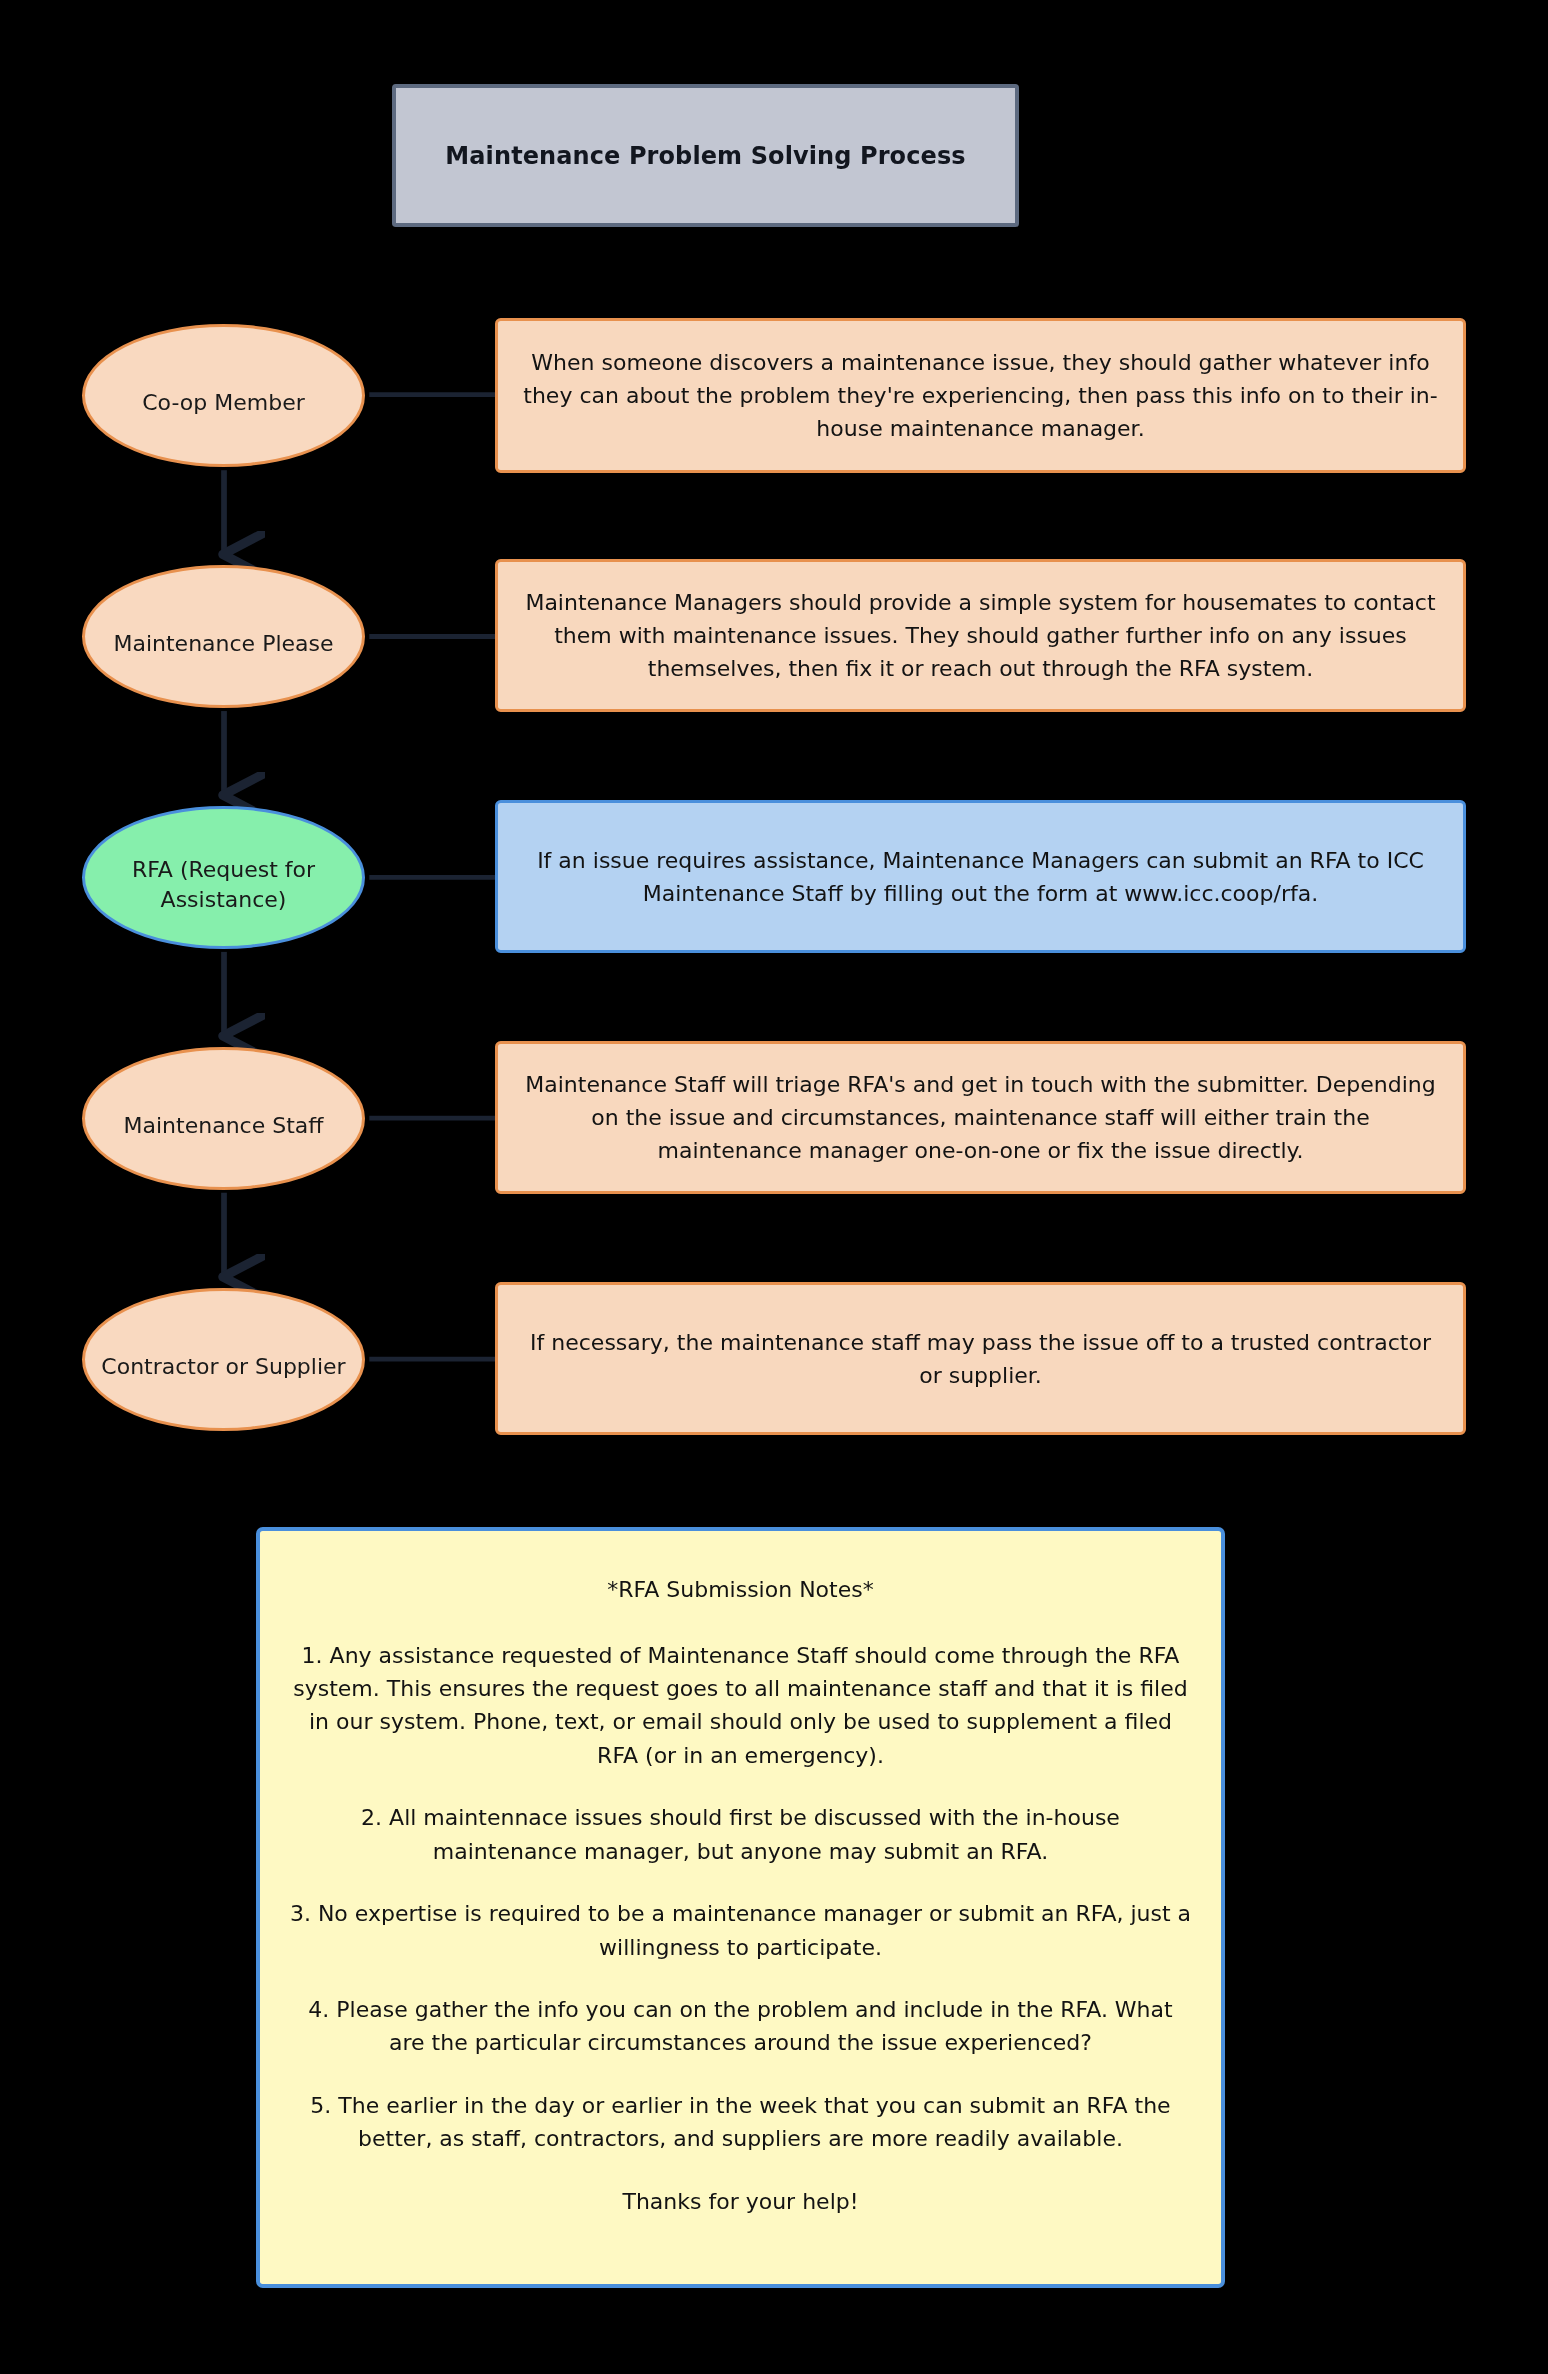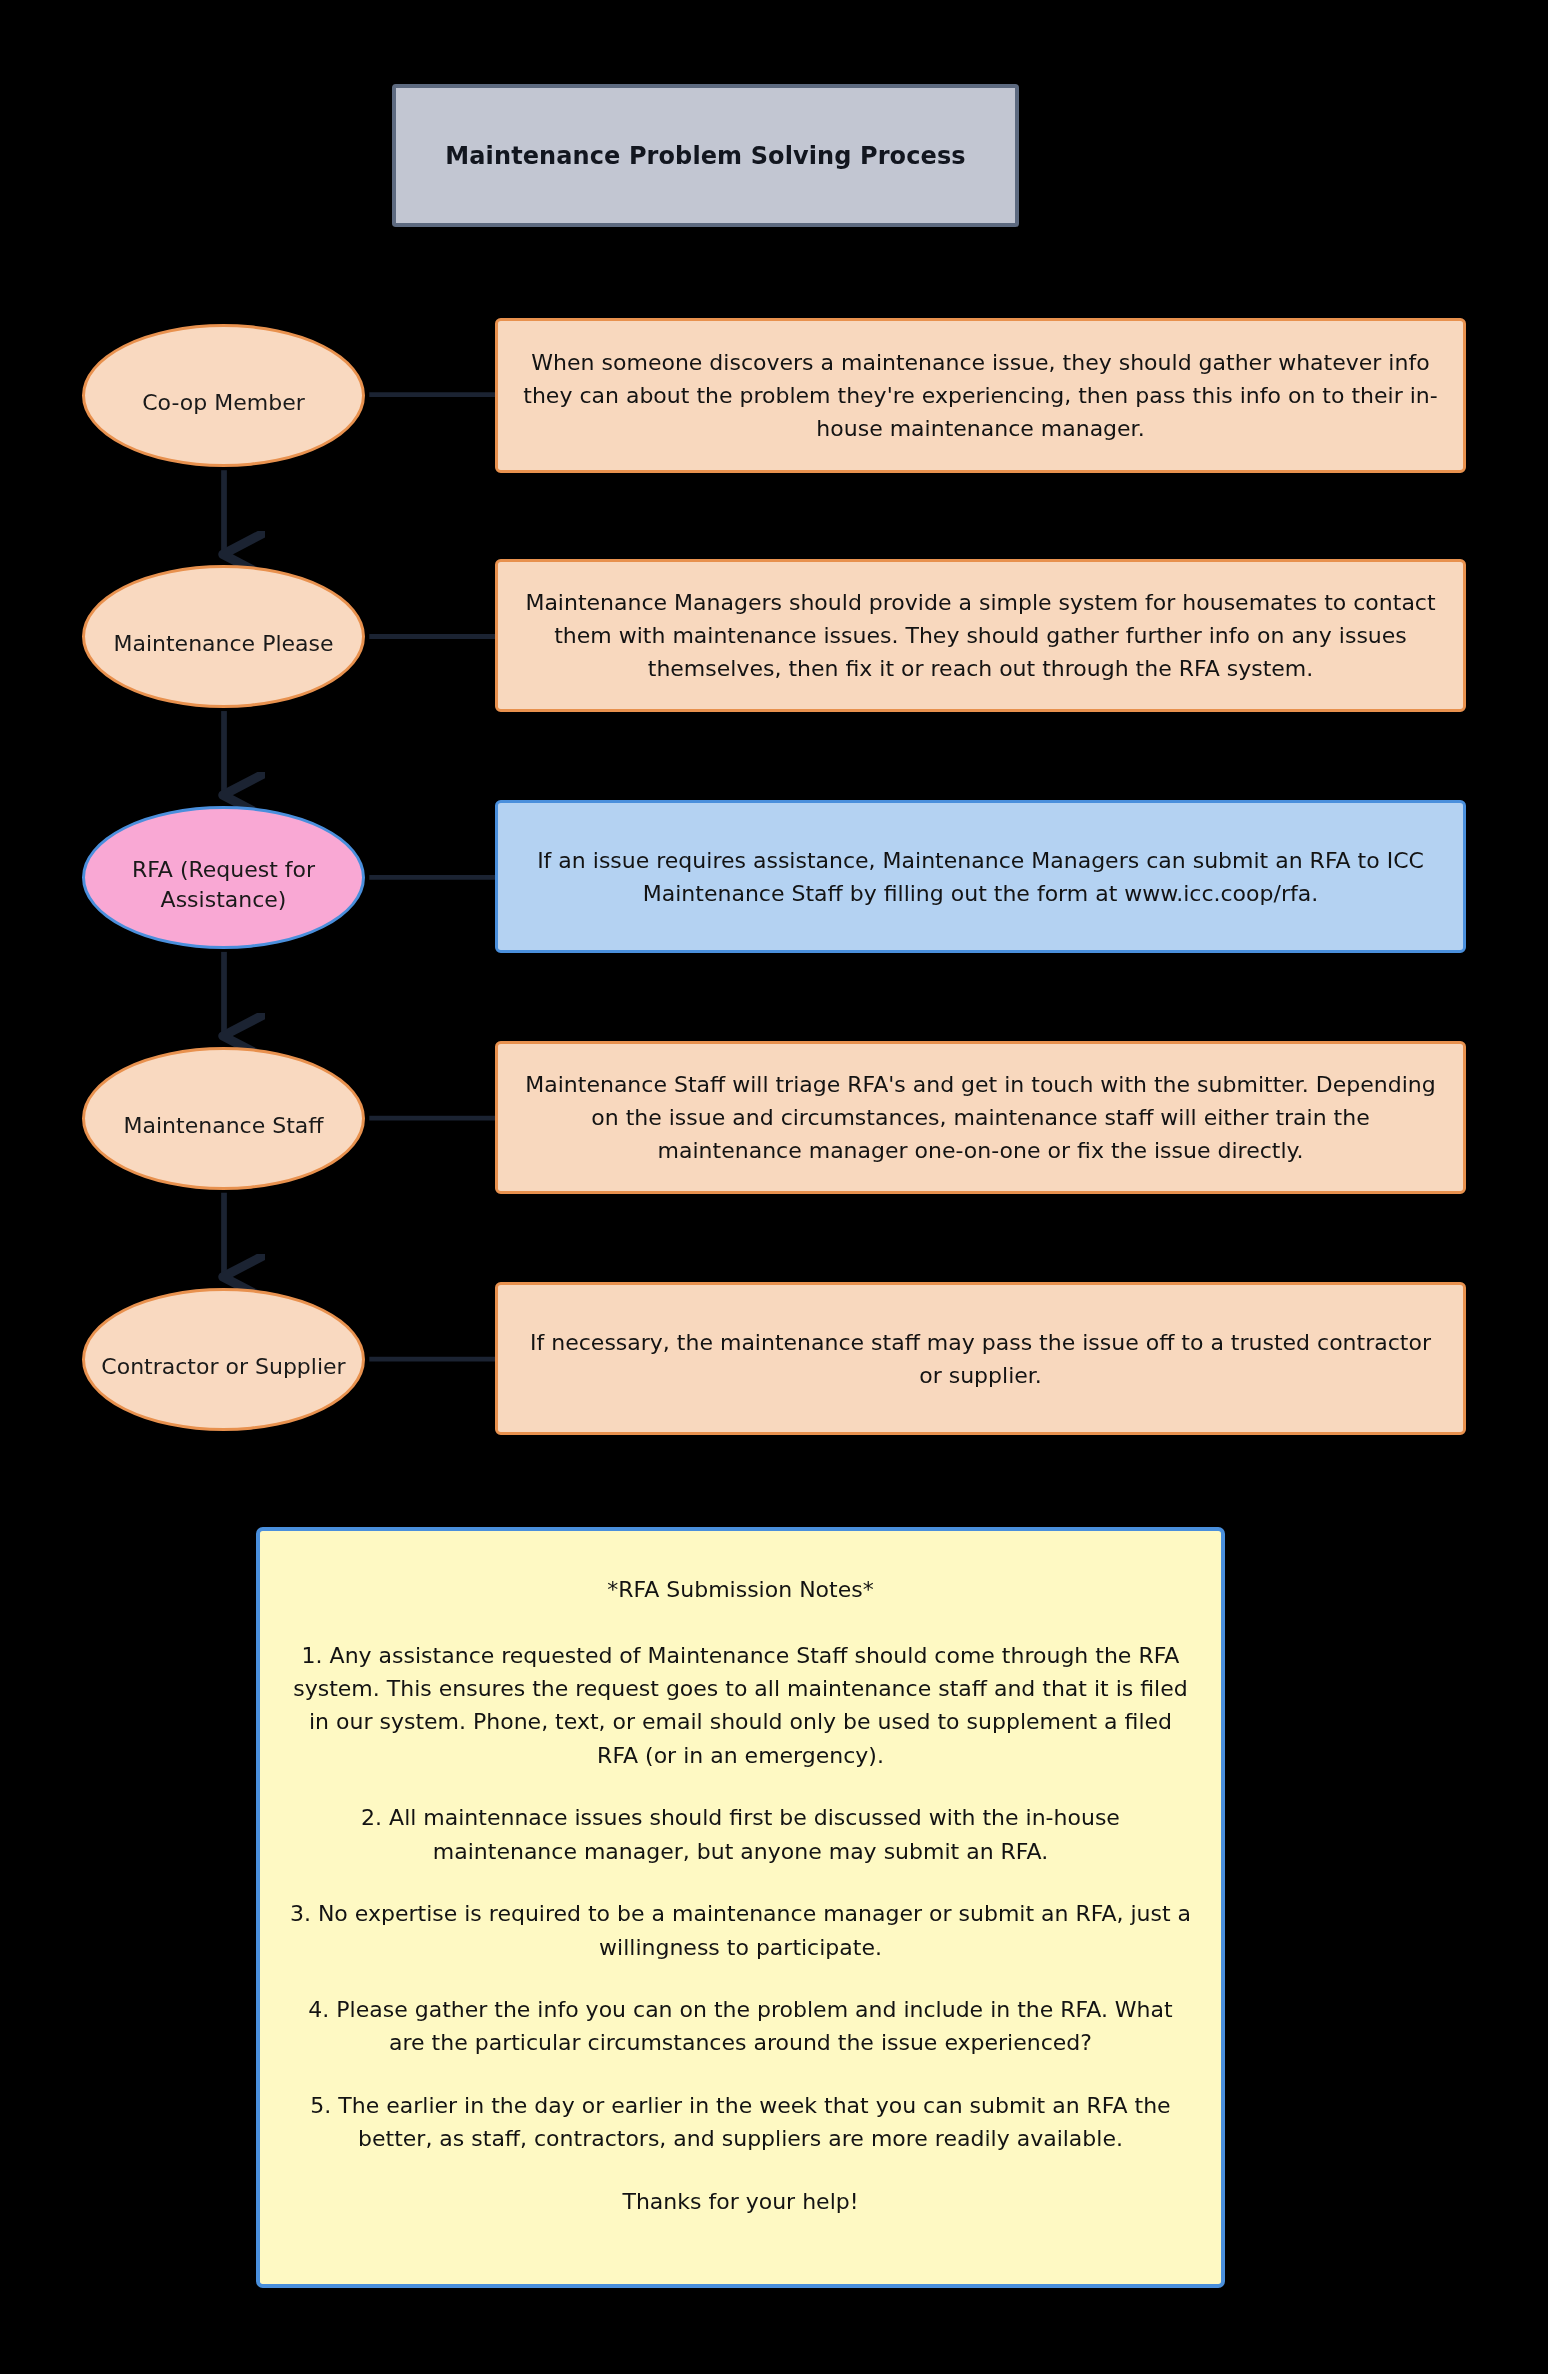--- a/index.html
+++ b/index.html
@@ -61,21 +61,21 @@
     font-size: 22px;
     line-height: 1.38;
     color: #1a1a1a;
     left: 82px;
   }
   .node.peach {
     background: #f9d9c0;
     border: 3.8px solid #e8914e;
   }
   .node.blue {
-    background: #f9a8d4;
+    background: #86efac;
     border: 3.8px solid #4a8fdc;
   }
   .node span { display: block; padding: 0 13.4px; margin-top: 15px; }
 
   
   .desc {
     position: absolute;
     left: 495px;
     width: 971px;
     box-sizing: border-box;

